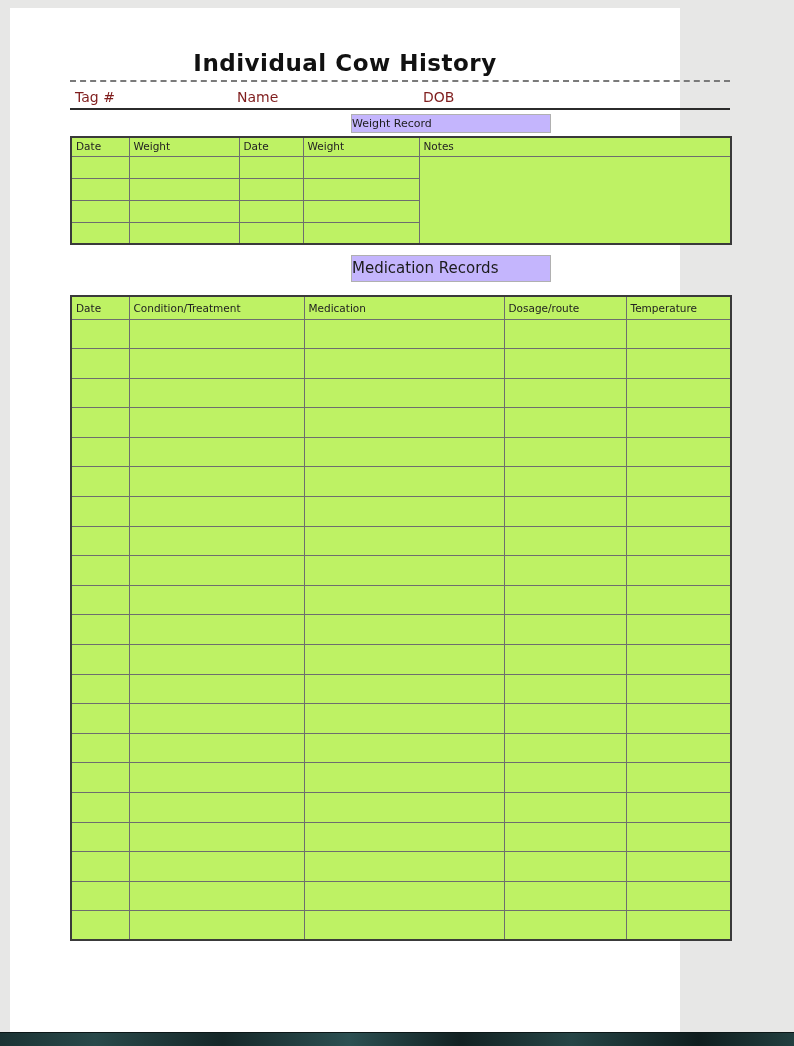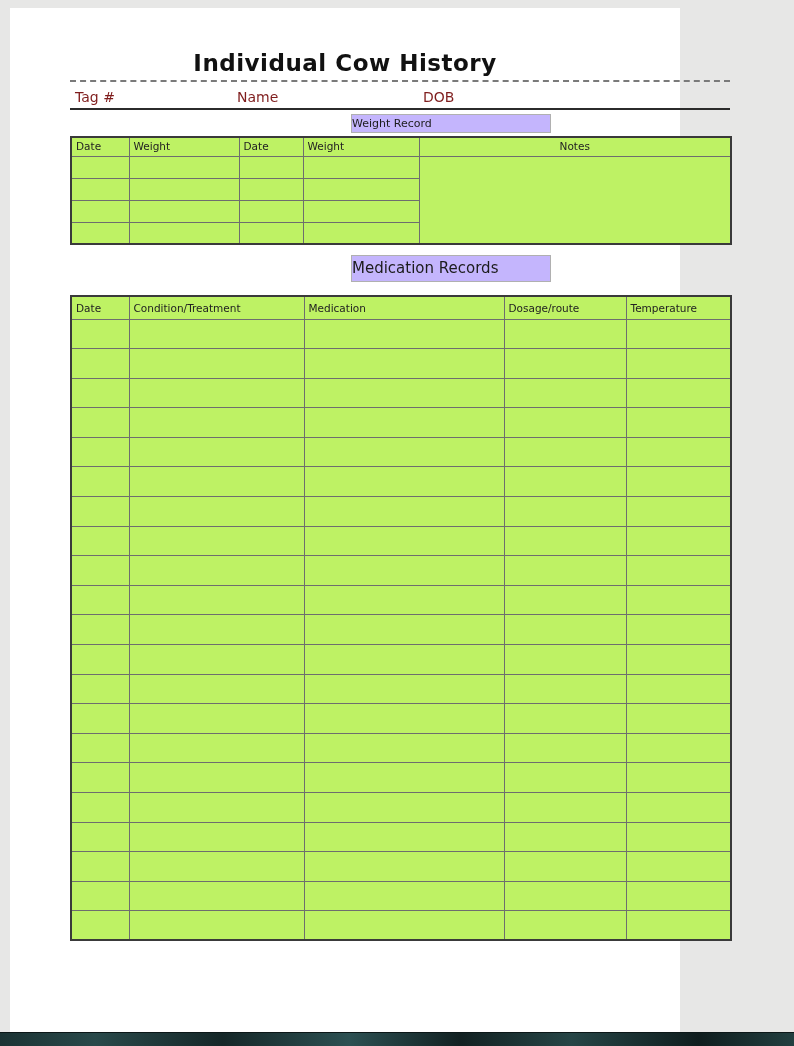--- a/index.html
+++ b/index.html
@@ -78,21 +78,21 @@
     font-weight: normal;
     text-align: left;
     vertical-align: top;
     padding: 2px 4px;
     font-size: 10.5px;
     color: #222;
   }
   table.weight-table { left: 60px; top: 128px; width: 660px; border: 2px solid #3a3a3a; }
   .weight-table th { height: 19px; }
   .weight-table td { height: 22px; }
-  .weight-table th.center { text-align: center; }
+  .weight-table th.center { text-align: left; }
   .weight-table td.notes-cell { border-left: 1px solid #6e6e6e; }
   table.med-table { left: 60px; top: 287px; width: 660px; border: 2px solid #3a3a3a; }
   .med-table th { height: 23px; vertical-align: middle; }
   .med-table td { height: 29.6px; }
   .bottom-band {
     position: absolute;
     left: 0; bottom: 0;
     width: 794px; height: 14px;
     background: linear-gradient(90deg,
       #1b3334 0%, #29494a 12%, #152728 28%, #2c5052 44%,

